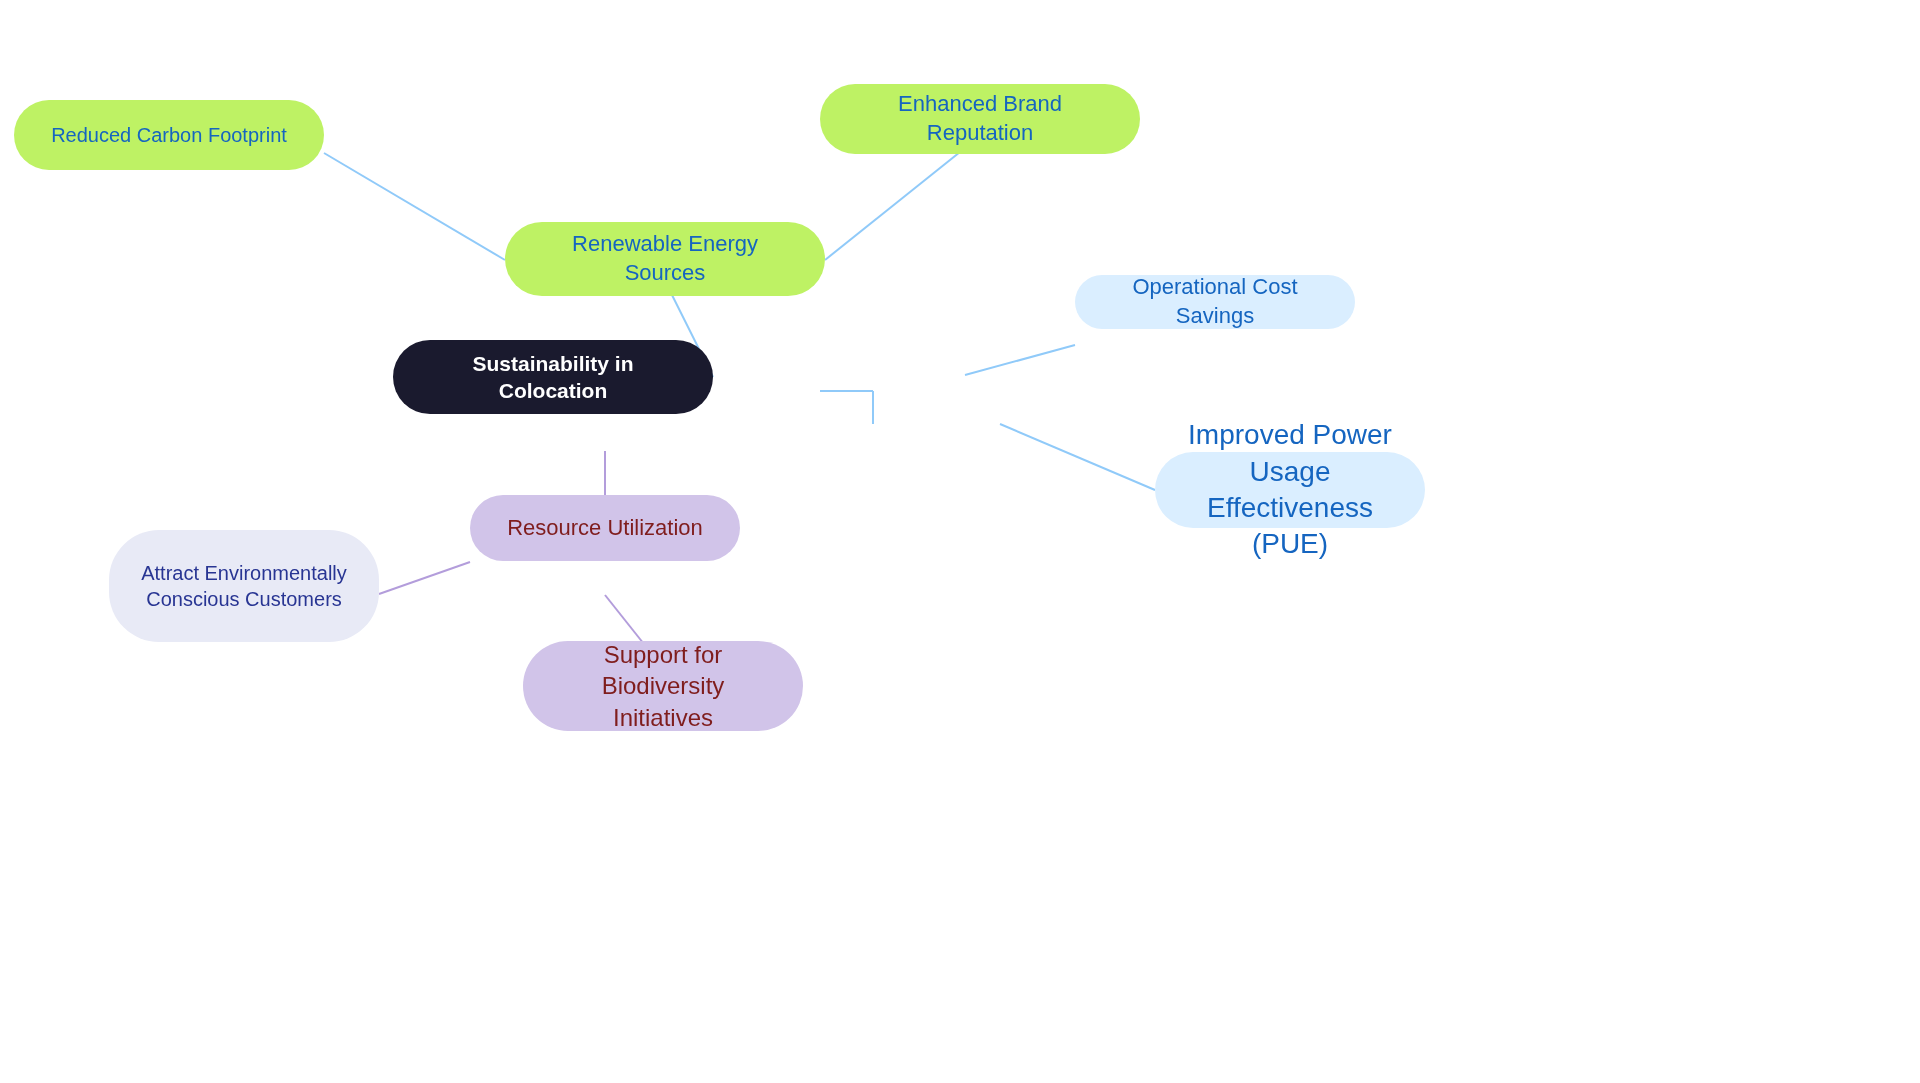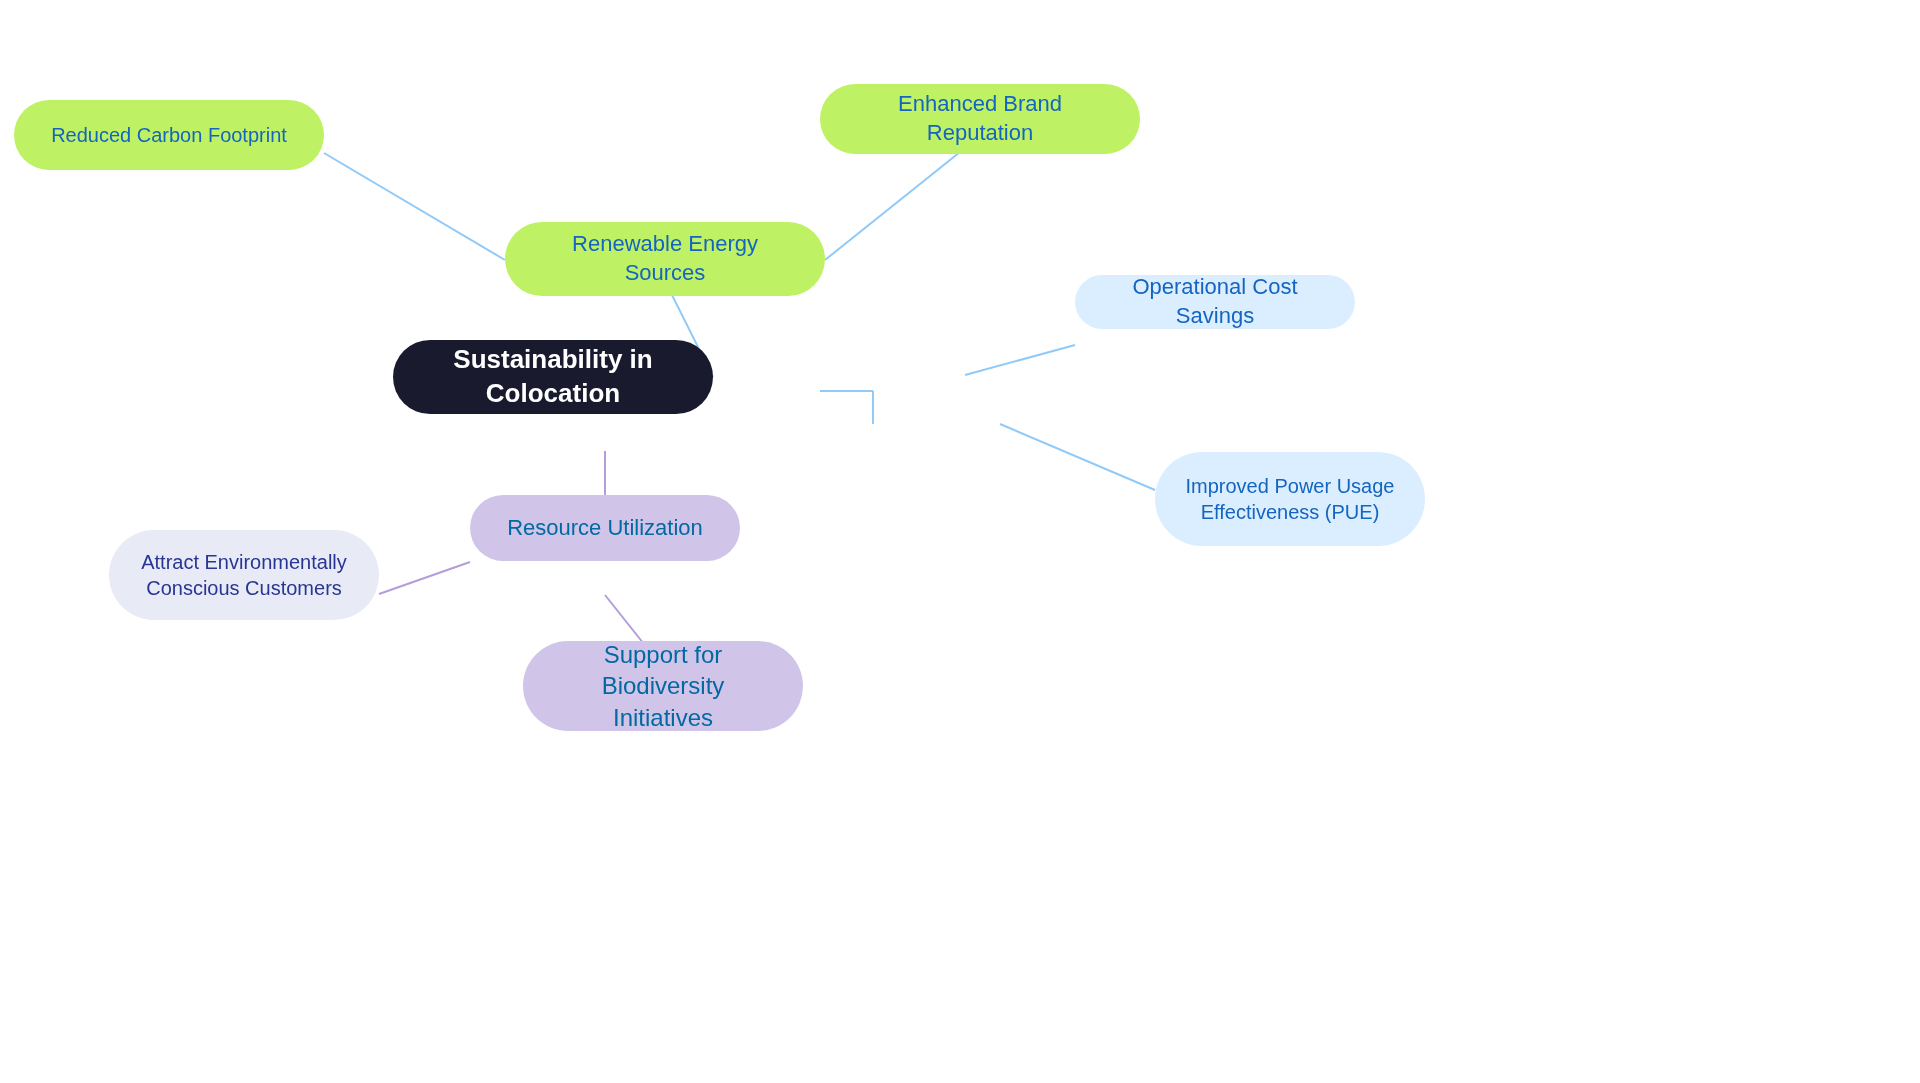--- a/index.html
+++ b/index.html
@@ -31,35 +31,35 @@
       justify-content: center;
       text-align: center;
       font-size: 22px;
       font-weight: 500;
       padding: 18px 28px;
       line-height: 1.3;
     }
     .node-center {
       background: #1a1a2e;
       color: #ffffff;
-      font-size: 26px;
+      font-size: 21px;
       font-weight: 600;
       padding: 28px 48px;
     }
     .node-blue {
       background: #bef264;
       color: #1565c0;
     }
     .node-blue-light {
       background: #daeeff;
       color: #1565c0;
     }
     .node-purple {
       background: #d1c4e9;
-      color: #0369a1;
+      color: #7f1d1d;
     }
     .node-purple-light {
       background: #e8eaf6;
       color: #283593;
     }
   </style>
 </head>
 <body>
 
 <div id="mindmap-container">
@@ -89,20 +89,20 @@
 
   <div class="node node-blue" style="left:505px; top:222px; width:320px; height:74px;">Renewable Energy Sources</div>
 
   <div class="node node-blue" style="left:14px; top:100px; width:310px; height:70px; font-size:20px;">Reduced Carbon Footprint</div>
 
   <div class="node node-blue" style="left:820px; top:84px; width:320px; height:70px;">Enhanced Brand Reputation</div>
 
 
   <div class="node node-blue-light" style="left:1075px; top:275px; width:280px; height:54px;">Operational Cost Savings</div>
 
-  <div class="node node-blue-light" style="left:1155px; top:452px; width:270px; height:94px; font-size:20px;">Improved Power Usage Effectiveness (PUE)</div>
+  <div class="node node-blue-light" style="left:1155px; top:452px; width:270px; height:76px; font-size:28px;">Improved Power Usage Effectiveness (PUE)</div>
 
   <div class="node node-purple" style="left:470px; top:495px; width:270px; height:66px;">Resource Utilization</div>
 
-  <div class="node node-purple-light" style="left:109px; top:530px; width:270px; height:90px; font-size:20px;">Attract Environmentally Conscious Customers</div>
+  <div class="node node-purple-light" style="left:109px; top:530px; width:270px; height:112px; font-size:20px;">Attract Environmentally Conscious Customers</div>
 
   <div class="node node-purple" style="left:523px; top:641px; width:280px; height:90px; font-size:24px;">Support for Biodiversity Initiatives</div>
 </div>
 
 </body></html>

